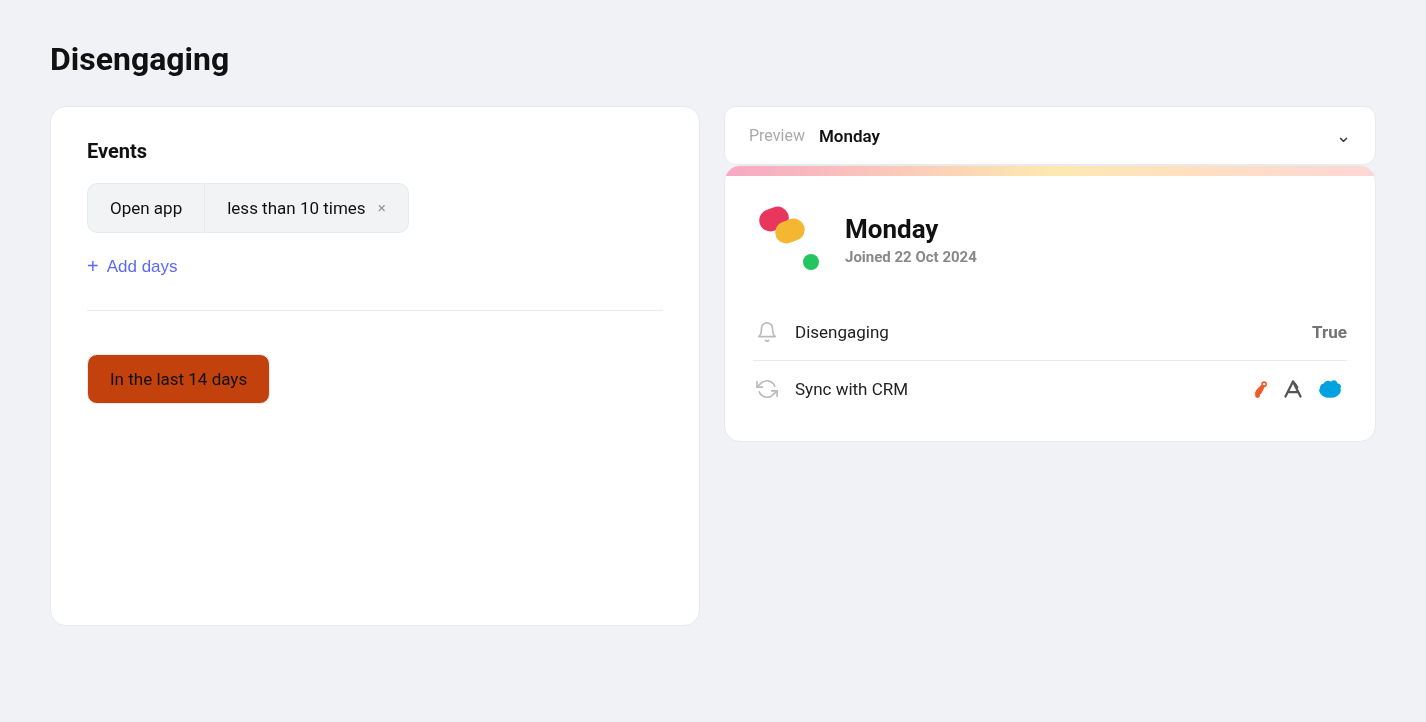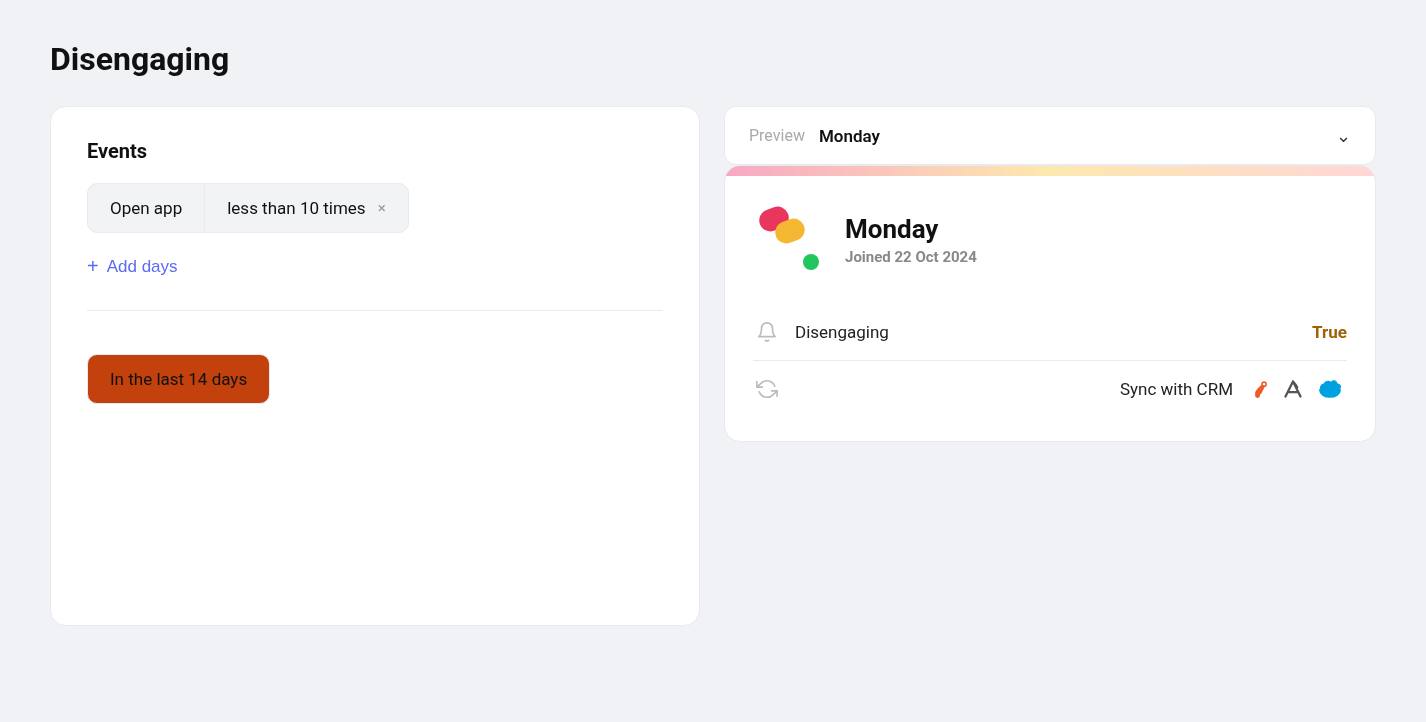--- a/index.html
+++ b/index.html
@@ -205,40 +205,39 @@
       font-weight: bold;
     }
     .card-row {
       display: flex;
       align-items: center;
       gap: 14px;
       padding: 14px 0;
     }
     .card-row + .card-row {
       border-top: 1px solid #e8eaed;
-      text-align: right;
     }
     .card-row-icon {
       width: 28px;
       height: 28px;
       display: flex;
       align-items: center;
       justify-content: center;
       color: #aaa;
       font-size: 20px;
     }
     .card-row-label {
       flex: 1;
       font-size: 17px;
       color: #222;
     }
     .card-row-value {
       font-size: 17px;
       font-weight: 700;
-      color: #a16207;
+      color: #737373;
     }
     .crm-icons {
       display: flex;
       align-items: center;
       gap: 8px;
     }
   </style>
 </head>
 <body>
 

